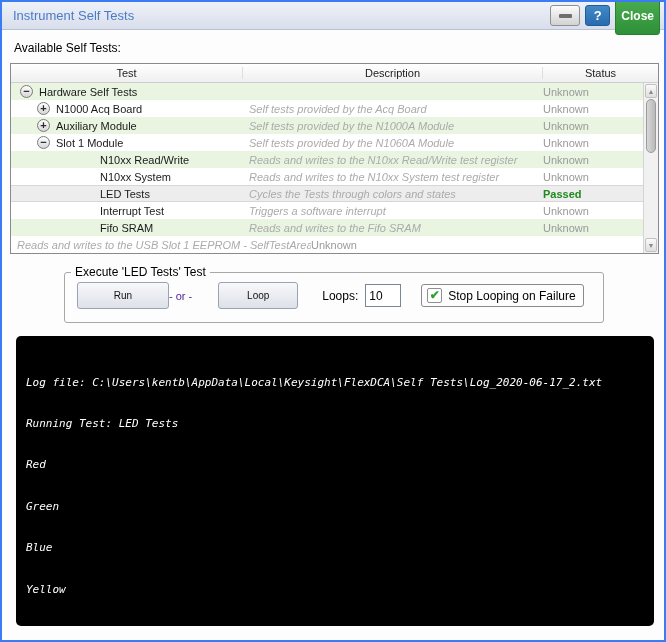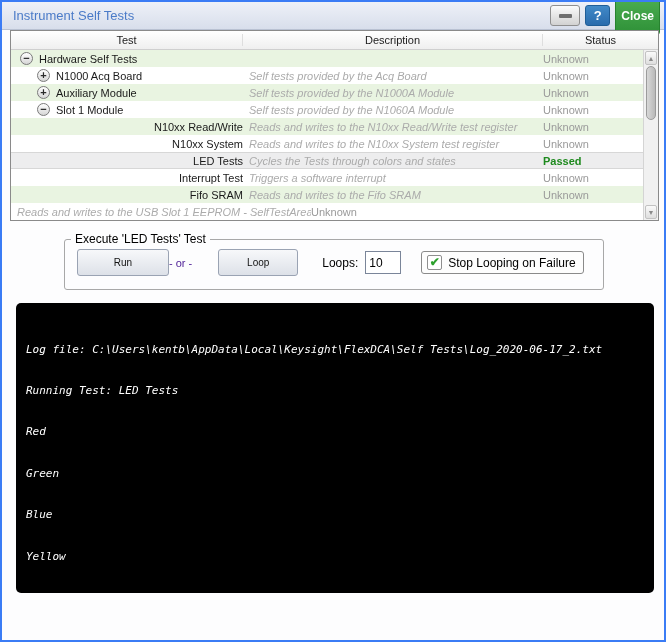--- a/index.html
+++ b/index.html
@@ -57,21 +57,21 @@
   .th-status { flex: 1; }
 
   .tbody { position: relative; padding-right: 15px; }
   .trow { display: flex; align-items: center; height: 17px; font-size: 11px; color: #1a1a1a; }
   .row-green { background: #e9f4e1; }
   .row-white { background: #ffffff; }
   .row-selected { background: #ededee; border-top: 1px solid #d7d7d7; border-bottom: 1px solid #d7d7d7; }
   .cell-test { width: 232px; display: flex; align-items: center; overflow: hidden; white-space: nowrap; }
   .lvl0 { padding-left: 9px; }
   .lvl1 { padding-left: 26px; }
-  .lvl2 { padding-left: 89px; justify-content: flex-end; }
+  .lvl2 { padding-left: 89px; }
   .tree-icon {
     width: 13px; height: 13px; border: 1px solid #7a7a7a; border-radius: 50%;
     background: linear-gradient(#ffffff, #d6d6d6); color: #2b2b2b;
     font-size: 11px; line-height: 10px; text-align: center; font-weight: bold;
     margin-right: 6px; flex: none;
   }
   .cell-desc { width: 300px; padding-left: 6px; color: #ababab; font-style: italic; white-space: nowrap; overflow: hidden; }
   .cell-status { flex: 1; text-align: left; color: #9a9a9a; }
   .cell-status.passed { color: #1e8a1e; font-weight: bold; }
 
@@ -150,20 +150,21 @@
         <span>?</span>
       </div>
       <div class="btn-close">
         <span>Close</span>
       </div>
     </div>
   </div>
 
   <div class="content">
 
+    <div class="avail-label">Available Self Tests:</div>
 
     <div class="table">
       <div class="thead">
         <div class="th th-test">Test</div>
         <div class="th th-desc">Description</div>
         <div class="th th-status">Status</div>
       </div>
 
       <div class="tbody">
 

